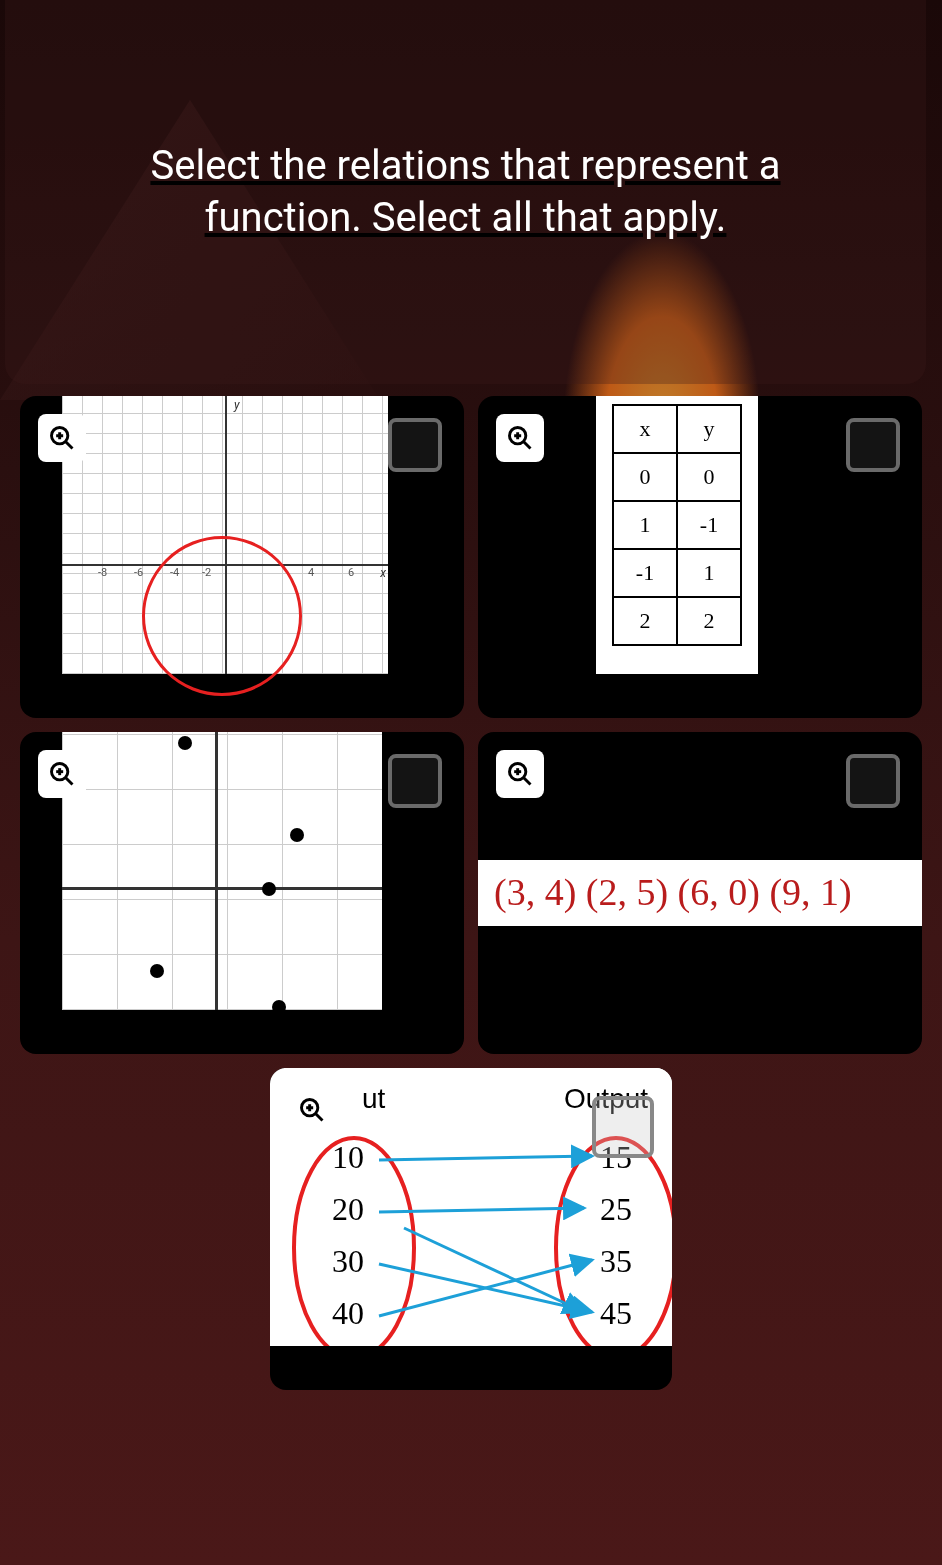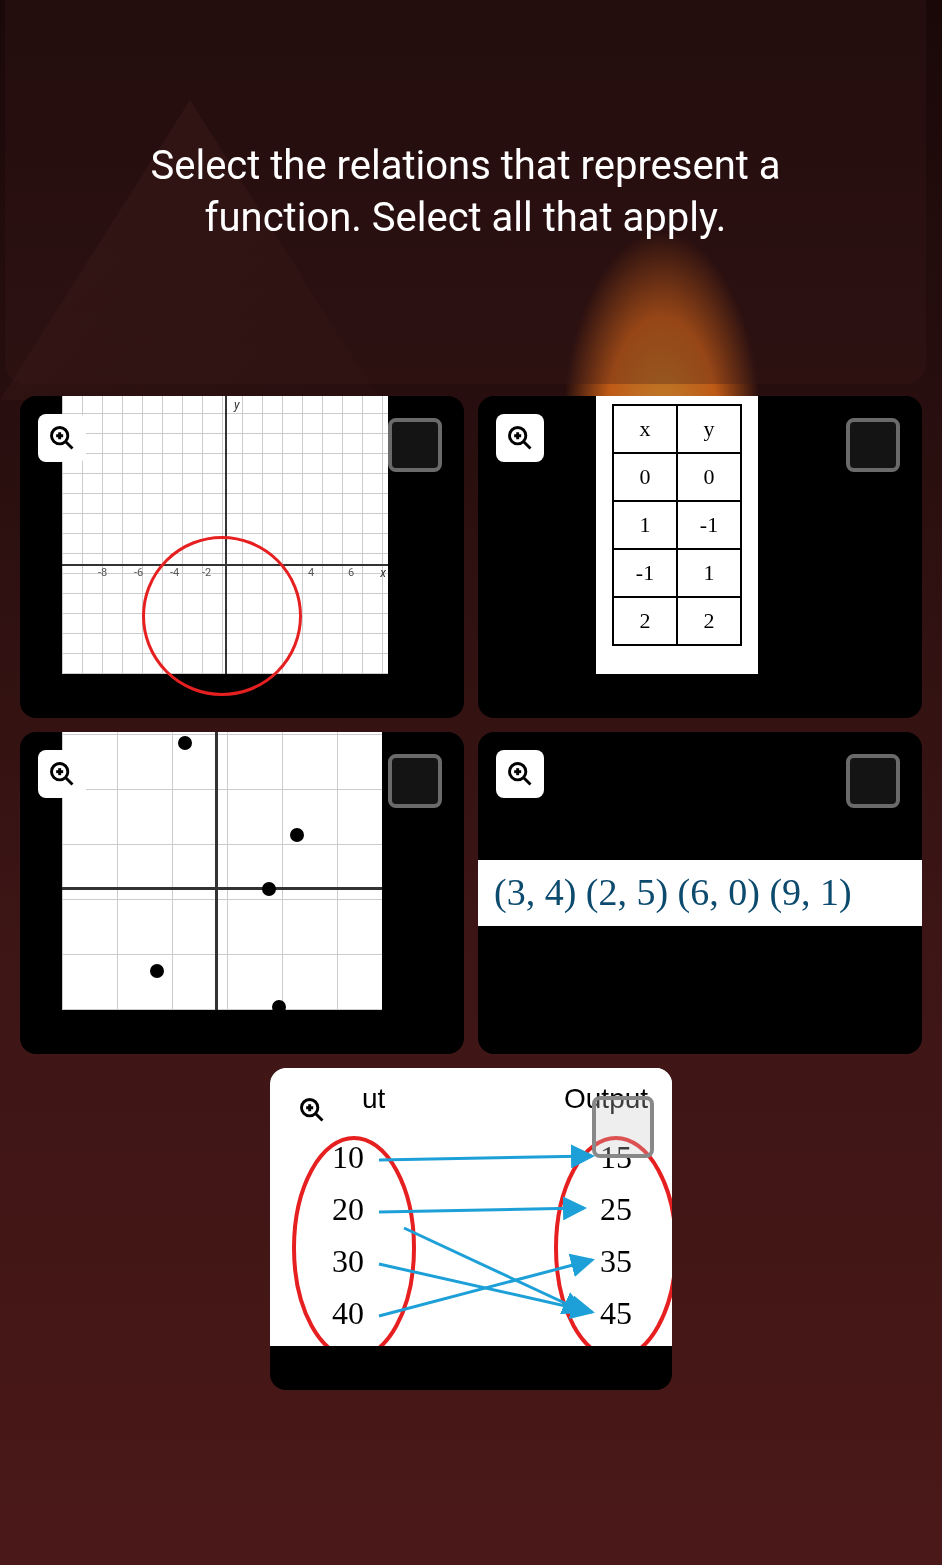--- a/index.html
+++ b/index.html
@@ -41,20 +41,21 @@
       right: 16px;
       top: 0;
       height: 384px;
       background: rgba(60, 25, 25, 0.3);
       border-radius: 0 0 20px 20px;
       display: flex;
       align-items: center;
       justify-content: center;
       padding: 40px;
       z-index: 2;
+      text-decoration: underline;
     }
     .question-text {
       color: #fff;
       font-size: 40px;
       font-weight: 400;
       text-align: center;
       line-height: 1.3;
       max-width: 760px;
     }
     .options-grid {
@@ -154,21 +155,21 @@
       font-weight: 400;
     }
     
     .opt3-img { left: 42px; top: 0; width: 320px; height: 278px; }
     .dot { position: absolute; width: 14px; height: 14px; background: #000; border-radius: 50%; }
     
     .opt4-img { left: 0; top: 128px; right: 0; height: 66px; }
     .pairs-text {
       font-family: "Times New Roman", serif;
       font-size: 38px;
-      color: #0c4a6e;
+      color: #b91c1c;
       padding: 10px 16px;
       white-space: nowrap;
     }
     
     .opt5-img { left: 0; top: 0; width: 430px; height: 278px; }
     .map-svg { width: 100%; height: 100%; }
   </style>
 </head>
 <body>
 

